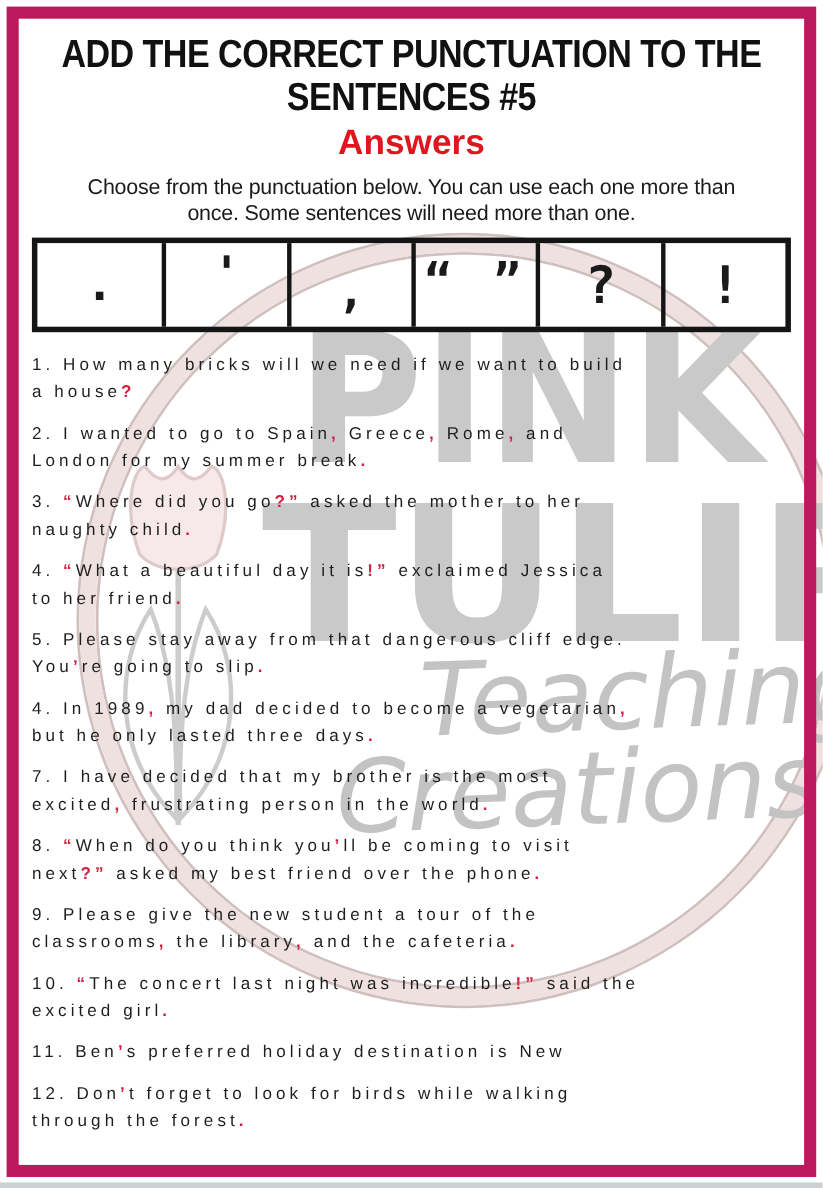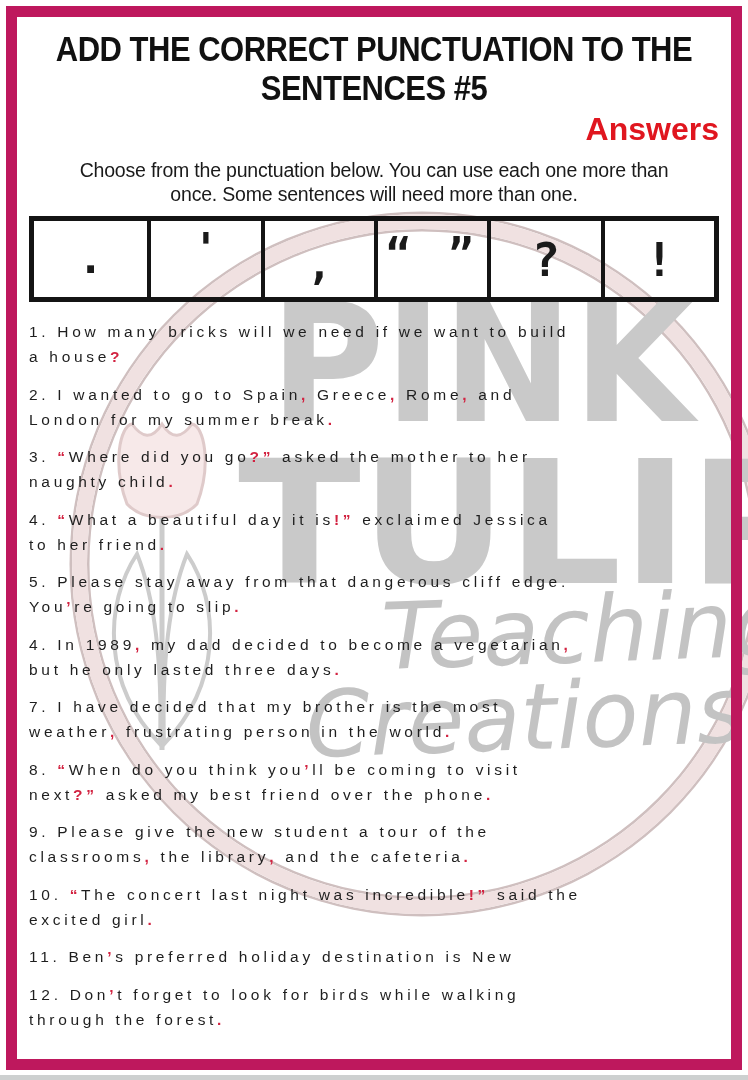--- a/index.html
+++ b/index.html
@@ -36,21 +36,21 @@
     position:absolute;left:6px;top:6px;right:6px;bottom:10px;
     border:11px solid #be185d;background:transparent;z-index:1;
     padding:0 12px;box-sizing:border-box;
   }
   .title{
     margin:13px 0 0 0;text-align:center;color:#111;
     font-size:31px;font-weight:bold;line-height:34px;letter-spacing:-0.5px;
     transform:scaleY(1.15);transform-origin:center top;
   }
   .answers{
-    margin-top:14px;text-align:right;
+    margin-top:14px;text-align:center;
     font-size:32px;font-weight:bold;line-height:34px;color:#e0161f;
   }
   .instr{
     margin:12px 0 0 0;text-align:center;color:#1a1a1a;
     font-size:19.5px;line-height:24px;font-weight:400;letter-spacing:-0.2px;
   }
   .bank{
     margin-top:10px;height:86px;border:5px solid #141414;box-sizing:border-box;
     display:grid;grid-template-columns:repeat(6,1fr);background:transparent;
   }
@@ -148,21 +148,21 @@
         <p class="sent">
           <span class="line"><span>5. Please stay away from that dangerous cliff edge.</span></span>
           <span class="line"><span>You</span><span class="red">’</span><span>re going to slip</span><span class="red">.</span></span>
         </p>
         <p class="sent">
           <span class="line"><span>4. In 1989</span><span class="red">,</span><span> my dad decided to become a vegetarian</span><span class="red">,</span></span>
           <span class="line"><span>but he only lasted three days</span><span class="red">.</span></span>
         </p>
         <p class="sent">
           <span class="line"><span>7. I have decided that my brother is the most</span></span>
-          <span class="line"><span>weather</span><span class="red">,</span><span> frustrating person in the world</span><span class="red">.</span></span>
+          <span class="line"><span>excited</span><span class="red">,</span><span> frustrating person in the world</span><span class="red">.</span></span>
         </p>
         <p class="sent">
           <span class="line"><span>8. </span><span class="red">“</span><span>When do you think you</span><span class="red">’</span><span>ll be coming to visit</span></span>
           <span class="line"><span>next</span><span class="red">?</span><span class="red">”</span><span> asked my best friend over the phone</span><span class="red">.</span></span>
         </p>
         <p class="sent">
           <span class="line"><span>9. Please give the new student a tour of the</span></span>
           <span class="line"><span>classrooms</span><span class="red">,</span><span> the library</span><span class="red">,</span><span> and the cafeteria</span><span class="red">.</span></span>
         </p>
         <p class="sent">

